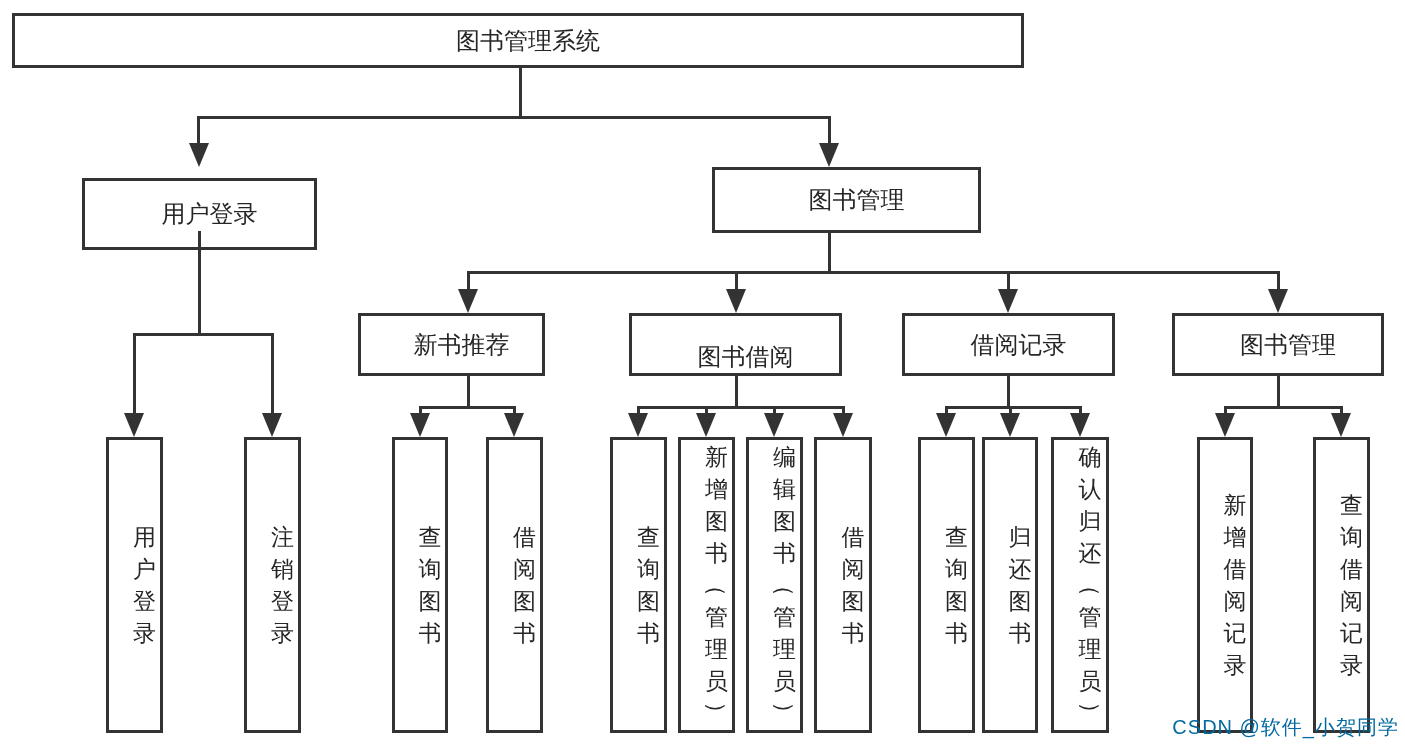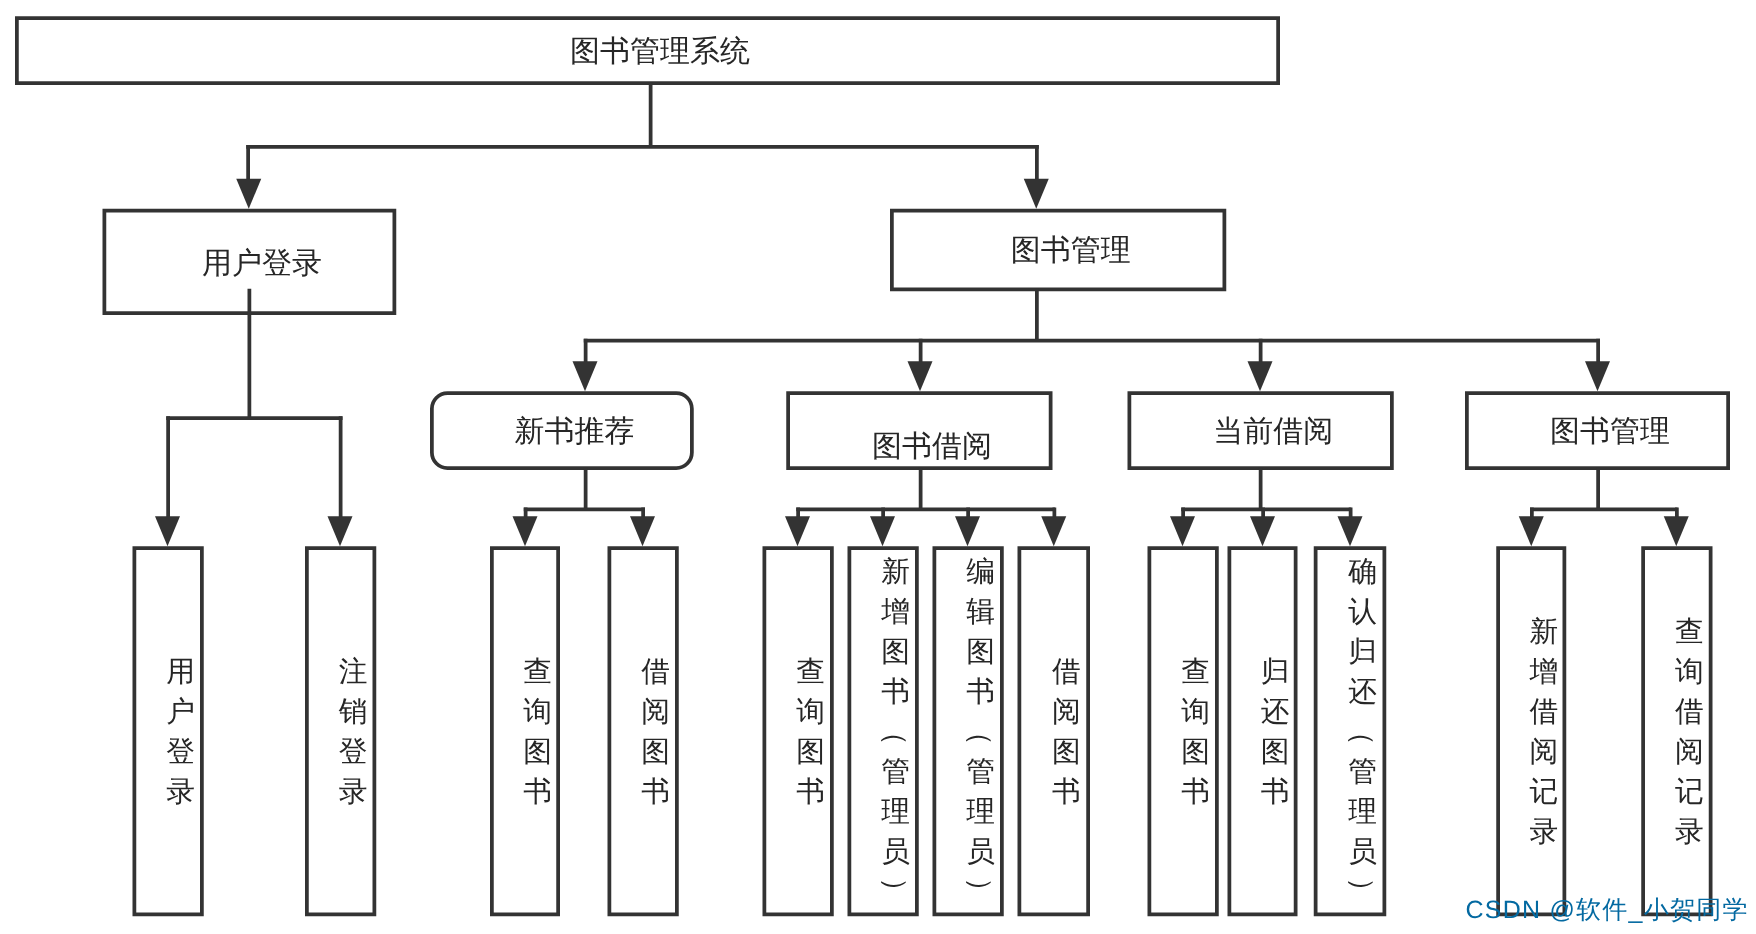--- a/index.html
+++ b/index.html
@@ -37,38 +37,38 @@
 </style>
 </head>
 <body>
 
 <div class="canvas">
 
   <div class="box hbox" style="left:12px;top:13px;width:1012px;height:55px;">
     <span>图书管理系统</span>
   </div>
 
-  <div class="box hbox" style="left:82px;top:167px;width:235px;height:85px;">
+  <div class="box hbox" style="left:82px;top:178px;width:235px;height:72px;">
     <span>用户登录</span>
   </div>
 
   <div class="box hbox" style="left:712px;top:167px;width:269px;height:66px;">
     <span>图书管理</span>
   </div>
 
-  <div class="box hbox" style="left:344px;top:313px;width:211px;height:63px;border-radius:14px;">
+  <div class="box hbox" style="left:358px;top:313px;width:187px;height:63px;">
     <span>新书推荐</span>
   </div>
 
   <div class="box hbox" style="left:629px;top:313px;width:213px;height:63px;align-items:flex-end;">
     <span>图书借阅</span>
   </div>
 
   <div class="box hbox" style="left:902px;top:313px;width:213px;height:63px;">
-    <span>当前借阅</span>
+    <span>借阅记录</span>
   </div>
 
   <div class="box hbox" style="left:1172px;top:313px;width:212px;height:63px;">
     <span>图书管理</span>
   </div>
 
   <div class="box vbox vtext" style="left:106px;top:437px;width:57px;height:296px;">
       <span>用</span>
       <span>户</span>
       <span>登</span>

